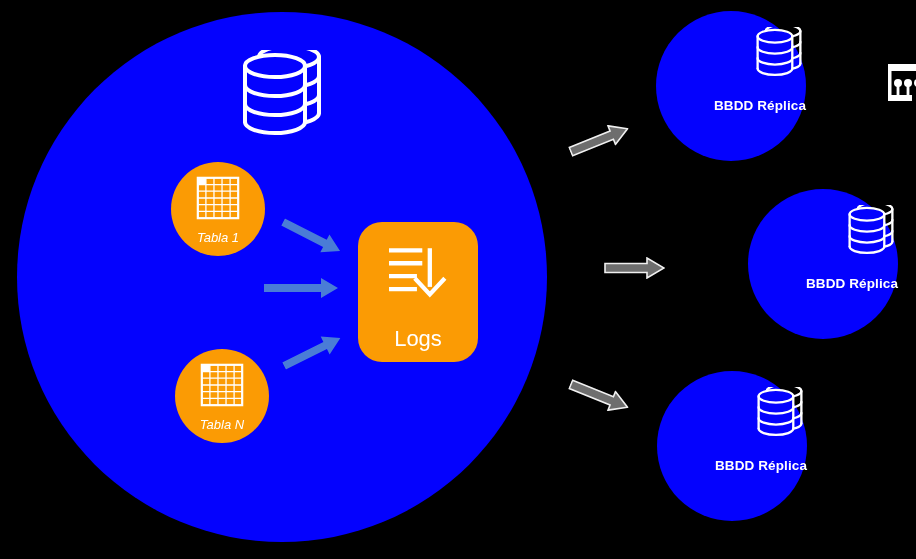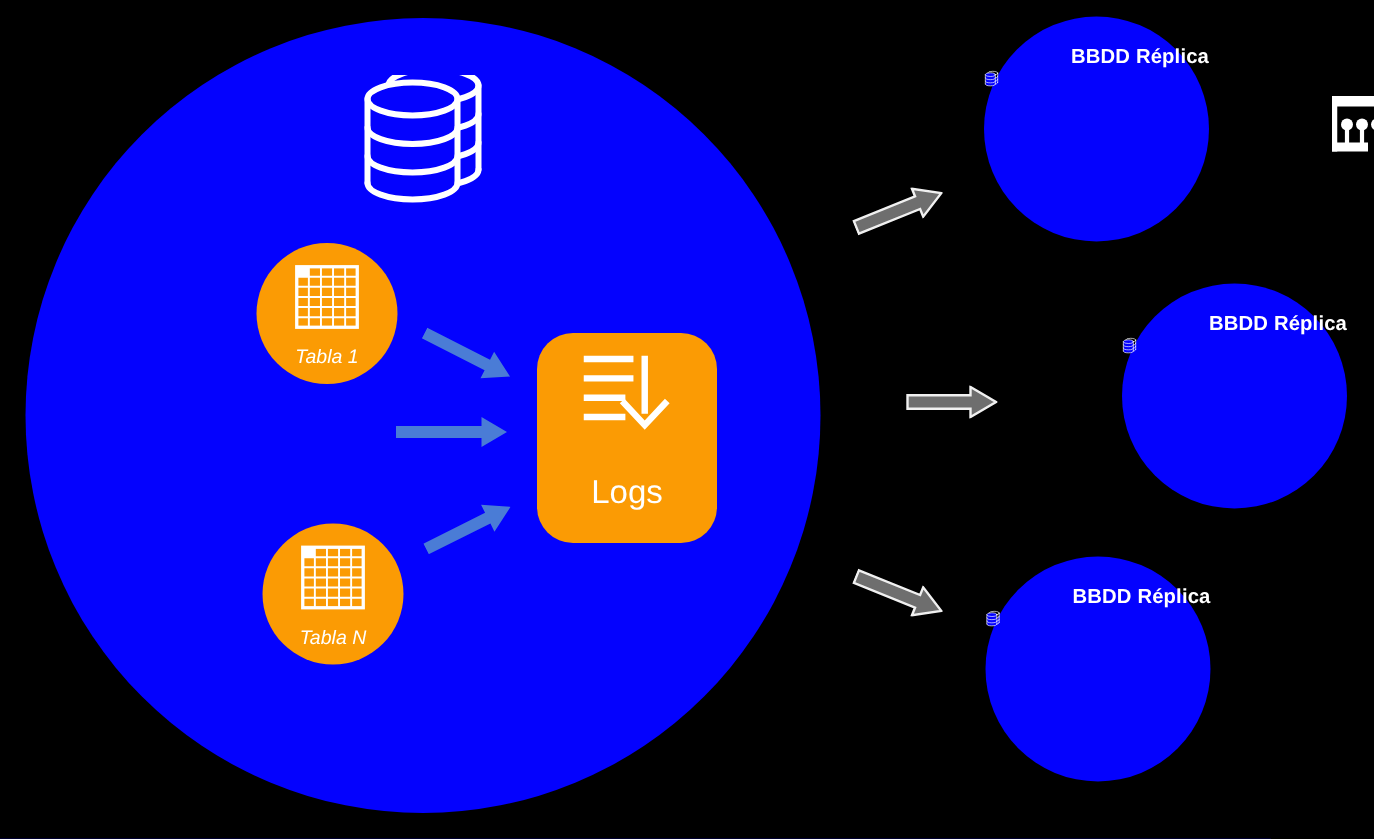--- a/index.html
+++ b/index.html
@@ -6,29 +6,29 @@
   .canvas{
     position:relative;width:916px;height:559px;overflow:hidden;
     background:var(--background,#000);
     font-family:"Liberation Sans",sans-serif;color:#fff;
     -webkit-font-smoothing:antialiased;
   }
   .abs{position:absolute;}
   .circle{position:absolute;border-radius:50%;}
   .big-circle{left:17px;top:12px;width:530px;height:530px;background:var(--circle-blue,#0402FE);}
   .replica-circle{width:150px;height:150px;background:var(--circle-blue,#0402FE);
-    display:flex;align-items:flex-start;gap:48px;}
+    display:flex;flex-direction:column;align-items:flex-end;}
   .replica-circle .db-icon{margin-top:16px;}
   .replica-label{margin-top:19px;font-size:13.5px;font-weight:600;letter-spacing:.1px;white-space:nowrap;}
   .table-circle{position:absolute;width:94px;height:94px;border-radius:50%;
     background:var(--node-orange,#FB9B04);display:flex;flex-direction:column;align-items:center;font-style:italic;}
   .table-circle svg{margin-top:14px;}
   .table-label{margin-top:10px;font-size:13px;font-weight:400;white-space:nowrap;}
   .logs-box{position:absolute;left:341px;top:210px;width:120px;height:140px;border-radius:24px;
-    background:var(--node-orange,#FB9B04);display:flex;flex-direction:column;align-items:center;}
+    background:var(--node-orange,#FB9B04);display:flex;flex-direction:column;align-items:center;justify-content:center;}
   .logs-box svg{margin-top:13px;}
   .logs-label{margin-top:24px;font-size:22px;font-weight:400;}
   .arrow{position:absolute;height:22px;transform-origin:0 50%;}
   .arrow svg{display:block;}
   .blue-arrow polygon{fill:var(--arrow-blue,#4A7CD6);}
   .gray-arrow polygon{fill:var(--arrow-gray,#6E6E6E);stroke:var(--arrow-gray-outline,#F0F0F0);stroke-width:1.6;}
   .stroke-white{stroke:var(--icon-white,#fff);fill:none;stroke-width:4;stroke-linejoin:round;stroke-linecap:round;}
   .db-cover{fill:var(--circle-blue,#0402FE);stroke:none;}
   .tbl-border{stroke:var(--icon-white,#fff);fill:none;stroke-width:2.4;}
   .tbl-line{stroke:var(--icon-white,#fff);stroke-width:1.4;}

